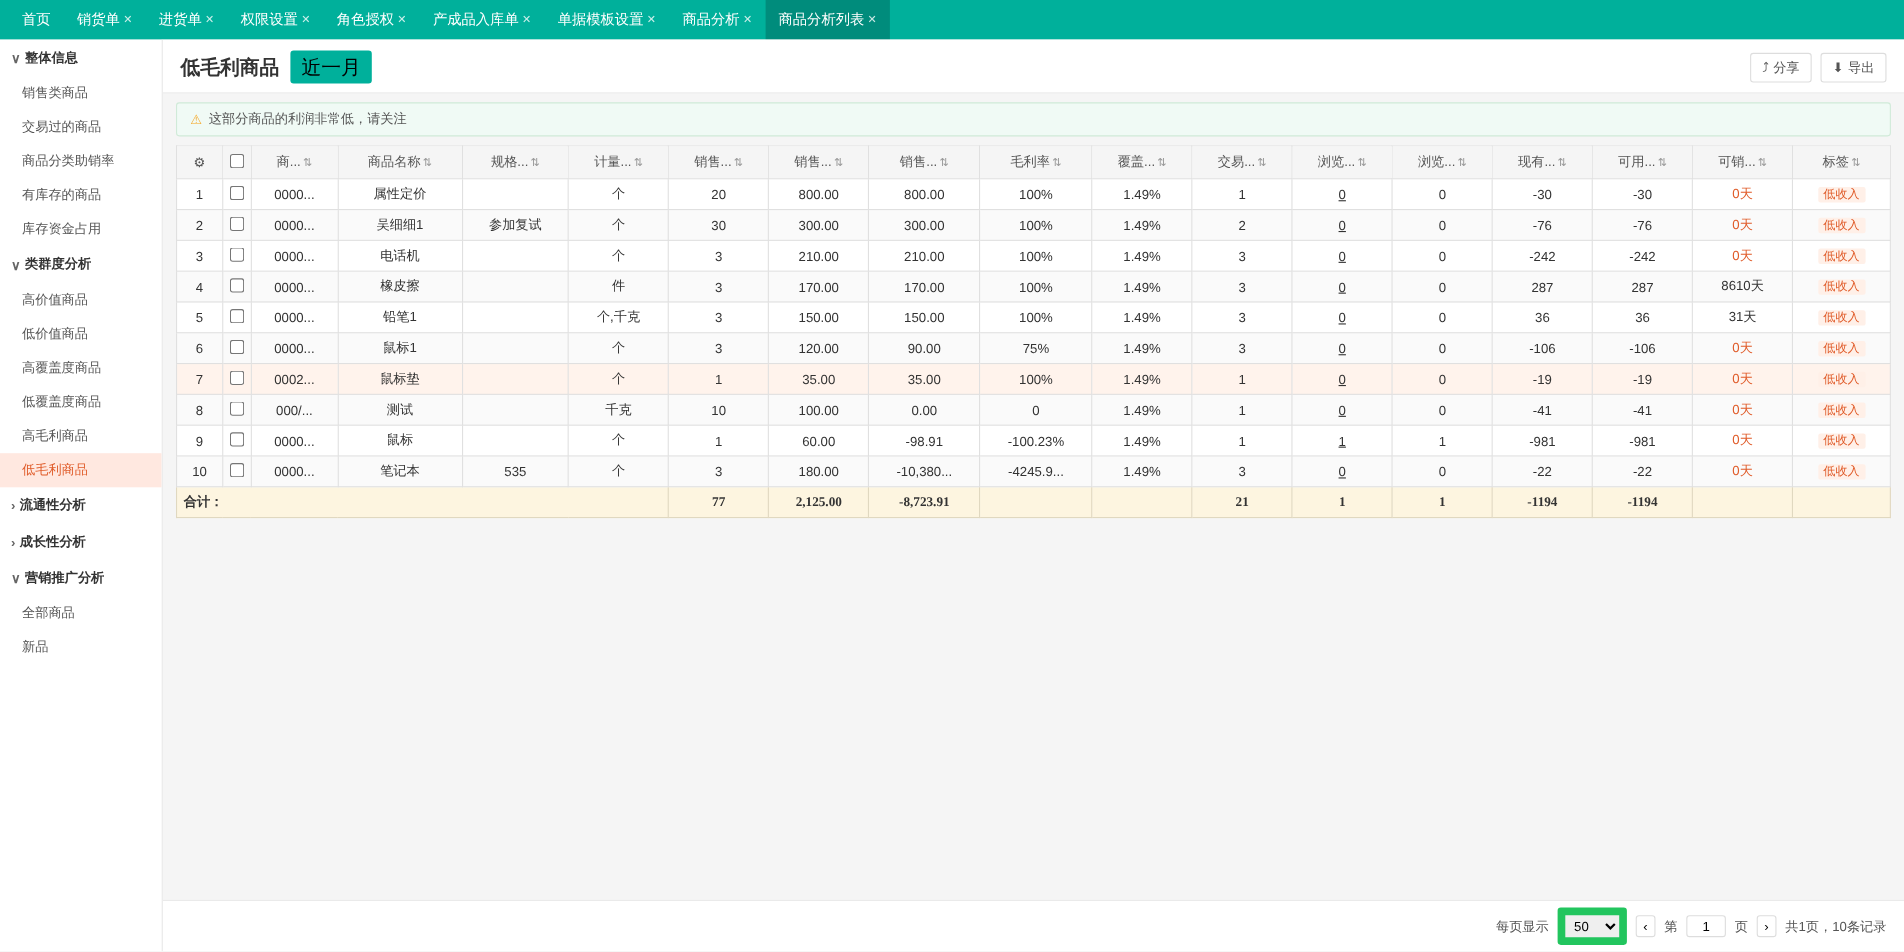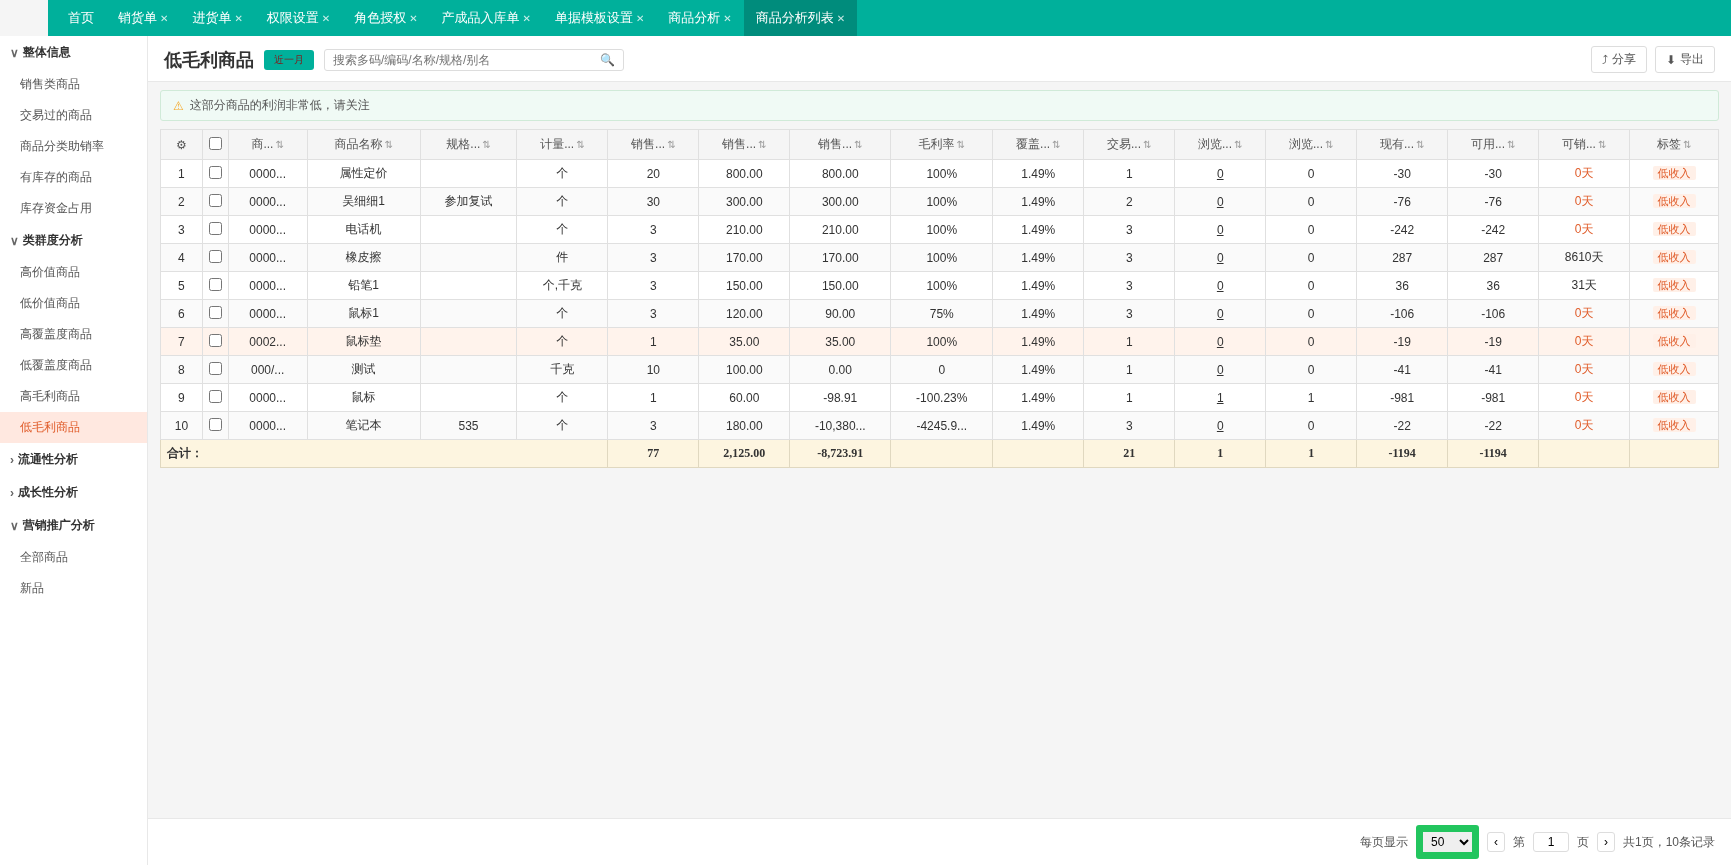--- a/index.html
+++ b/index.html
@@ -5,21 +5,20 @@
     * { box-sizing: border-box; margin: 0; padding: 0; }
     body { font-family: 'Microsoft YaHei', Arial, sans-serif; font-size: 12px; background: #f5f5f5; color: #333; }
 
     
     .top-nav {
       background: #00b09b;
       display: flex;
       align-items: center;
       height: 36px;
       padding: 0 8px;
-      margin-left: 48px;
     }
     .top-nav .nav-item {
       color: #fff;
       padding: 0 12px;
       height: 36px;
       display: flex;
       align-items: center;
       cursor: pointer;
       font-size: 13px;
       white-space: nowrap;
@@ -77,25 +76,25 @@
       border-bottom: 1px solid #e8e8e8;
       gap: 10px;
     }
     .page-title {
       font-size: 18px;
       font-weight: bold;
       color: #333;
     }
     .btn-period {
       background: #00b09b;
-      color: #7f1d1d;
+      color: #000000;
       border: none;
       border-radius: 3px;
       padding: 3px 10px;
-      font-size: 10px;
+      font-size: 18px;
       cursor: pointer;
     }
     .search-box {
       display: flex;
       align-items: center;
       border: 1px solid #ddd;
       border-radius: 3px;
       padding: 3px 8px;
       flex: 1;
       max-width: 300px;
@@ -319,24 +318,20 @@
     </div>
     <div class="sidebar-item">全部商品</div>
     <div class="sidebar-item">新品</div>
   </aside>
 
   <div class="content">
 
     <div class="content-header">
       <span class="page-title">低毛利商品</span>
       <button class="btn-period">近一月</button>
-      <div class="search-box">
-        <input type="text" placeholder="搜索多码/编码/名称/规格/别名" style="">
-        <span style="color:#aaa; cursor:pointer;">🔍</span>
-      </div>
       <div class="header-actions">
         <button class="btn-action">
           <span>⤴</span>
           <span>分享</span>
         </button>
         <button class="btn-action">
           <span>⬇</span>
           <span>导出</span>
         </button>
       </div>

